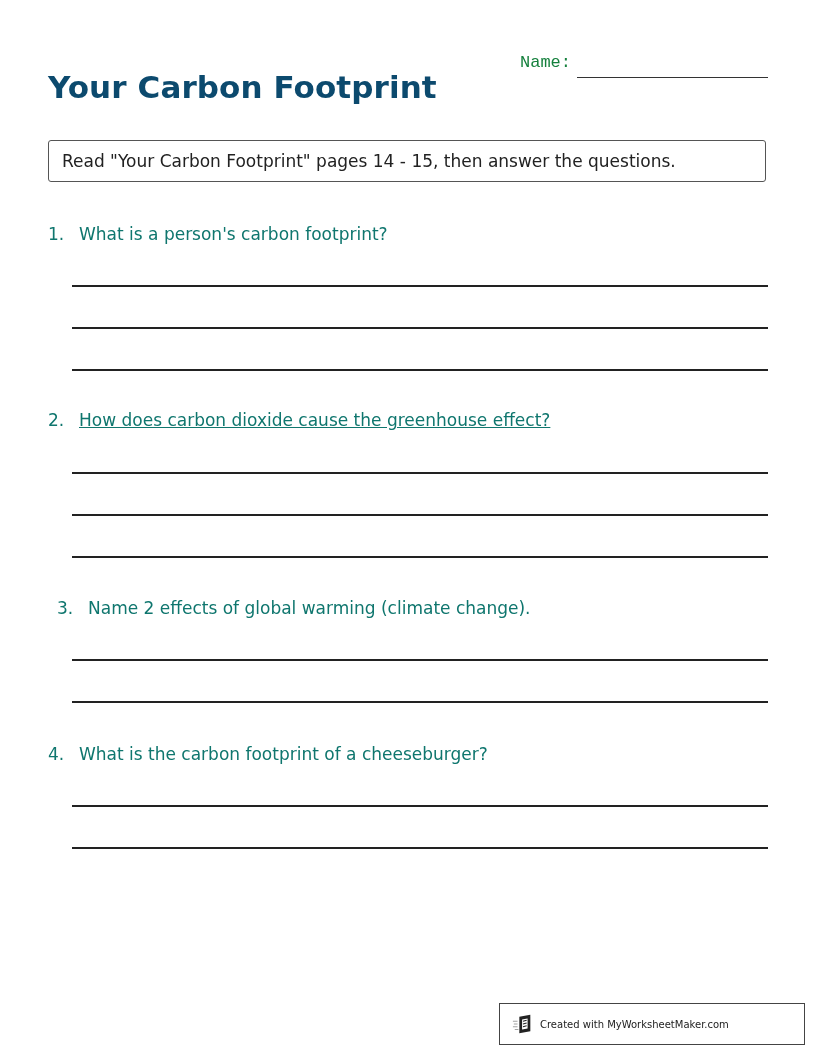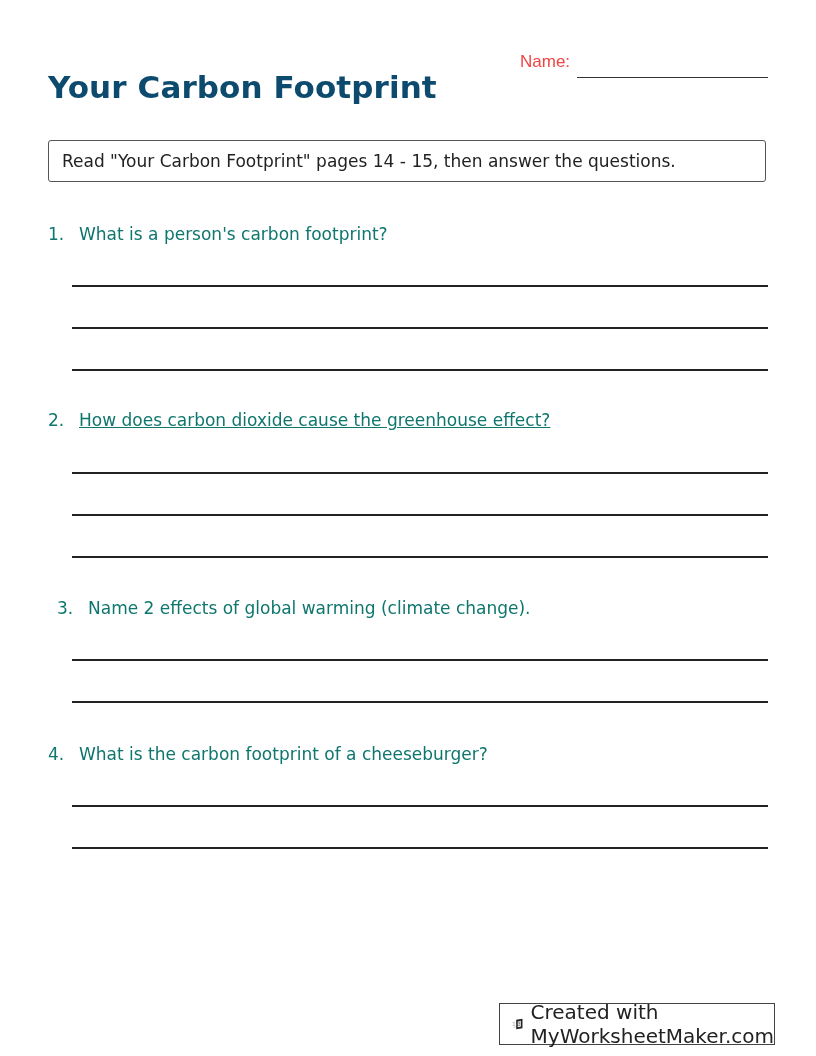--- a/index.html
+++ b/index.html
@@ -1,31 +1,31 @@
 <!DOCTYPE html>
 <html><head>
 <meta charset="utf-8">
 <style>
   html, body { margin: 0; padding: 0; background: #ffffff; }
   body { width: 816px; height: 1056px; position: relative; overflow: hidden;
          font-family: "DejaVu Sans", "Liberation Sans", sans-serif; color: #222; }
   .title { position: absolute; left: 48px; top: 48px; font-size: 31px; font-weight: bold;
            color: #0c4a6e; letter-spacing: 0.1px; white-space: nowrap; }
   .name-wrap { position: absolute; left: 520px; top: 52px; }
-  .name-label { font-family: Liberation Sans, sans-serif; font-size: 17px; color: #ef4444; }
+  .name-label { font-family: Liberation Mono, monospace; font-size: 17px; color: #15803d; }
   .name-line { position: absolute; left: 57px; top: 25px; width: 191px; border-bottom: 1.5px solid #333; }
   .instructions { position: absolute; left: 48px; top: 140px; width: 718px; height: 42px;
                   border: 1px solid #555; border-radius: 3px; box-sizing: border-box;
                   font-size: 17px; line-height: 40px; padding-left: 13px; color: #222; white-space: nowrap; }
   .question { position: absolute; left: 48px; font-size: 17px; color: #0f766e; white-space: nowrap; }
   .q-num { display: inline-block; width: 31px; }
   .answer-line { position: absolute; left: 72px; width: 696px; border-bottom: 2px solid #222; }
-  .footer { position: absolute; left: 499px; top: 1003px; width: 276px; height: 42px;
+  .footer { position: absolute; left: 499px; top: 1003px; width: 306px; height: 42px;
             border: 1.5px solid #444; box-sizing: border-box; display: flex; align-items: center;
-            padding-left: 12px; font-size: 20px; color: #222; }
+            padding-left: 12px; font-size: 10px; color: #222; }
   .footer-icon { width: 22px; height: 22px; margin-right: 6px; }
 </style>
 </head>
 <body>
 
 <h1 class="title">Your Carbon Footprint</h1>
 
 <div class="name-wrap">
   <span class="name-label">Name:</span>
   <div class="name-line"></div>

